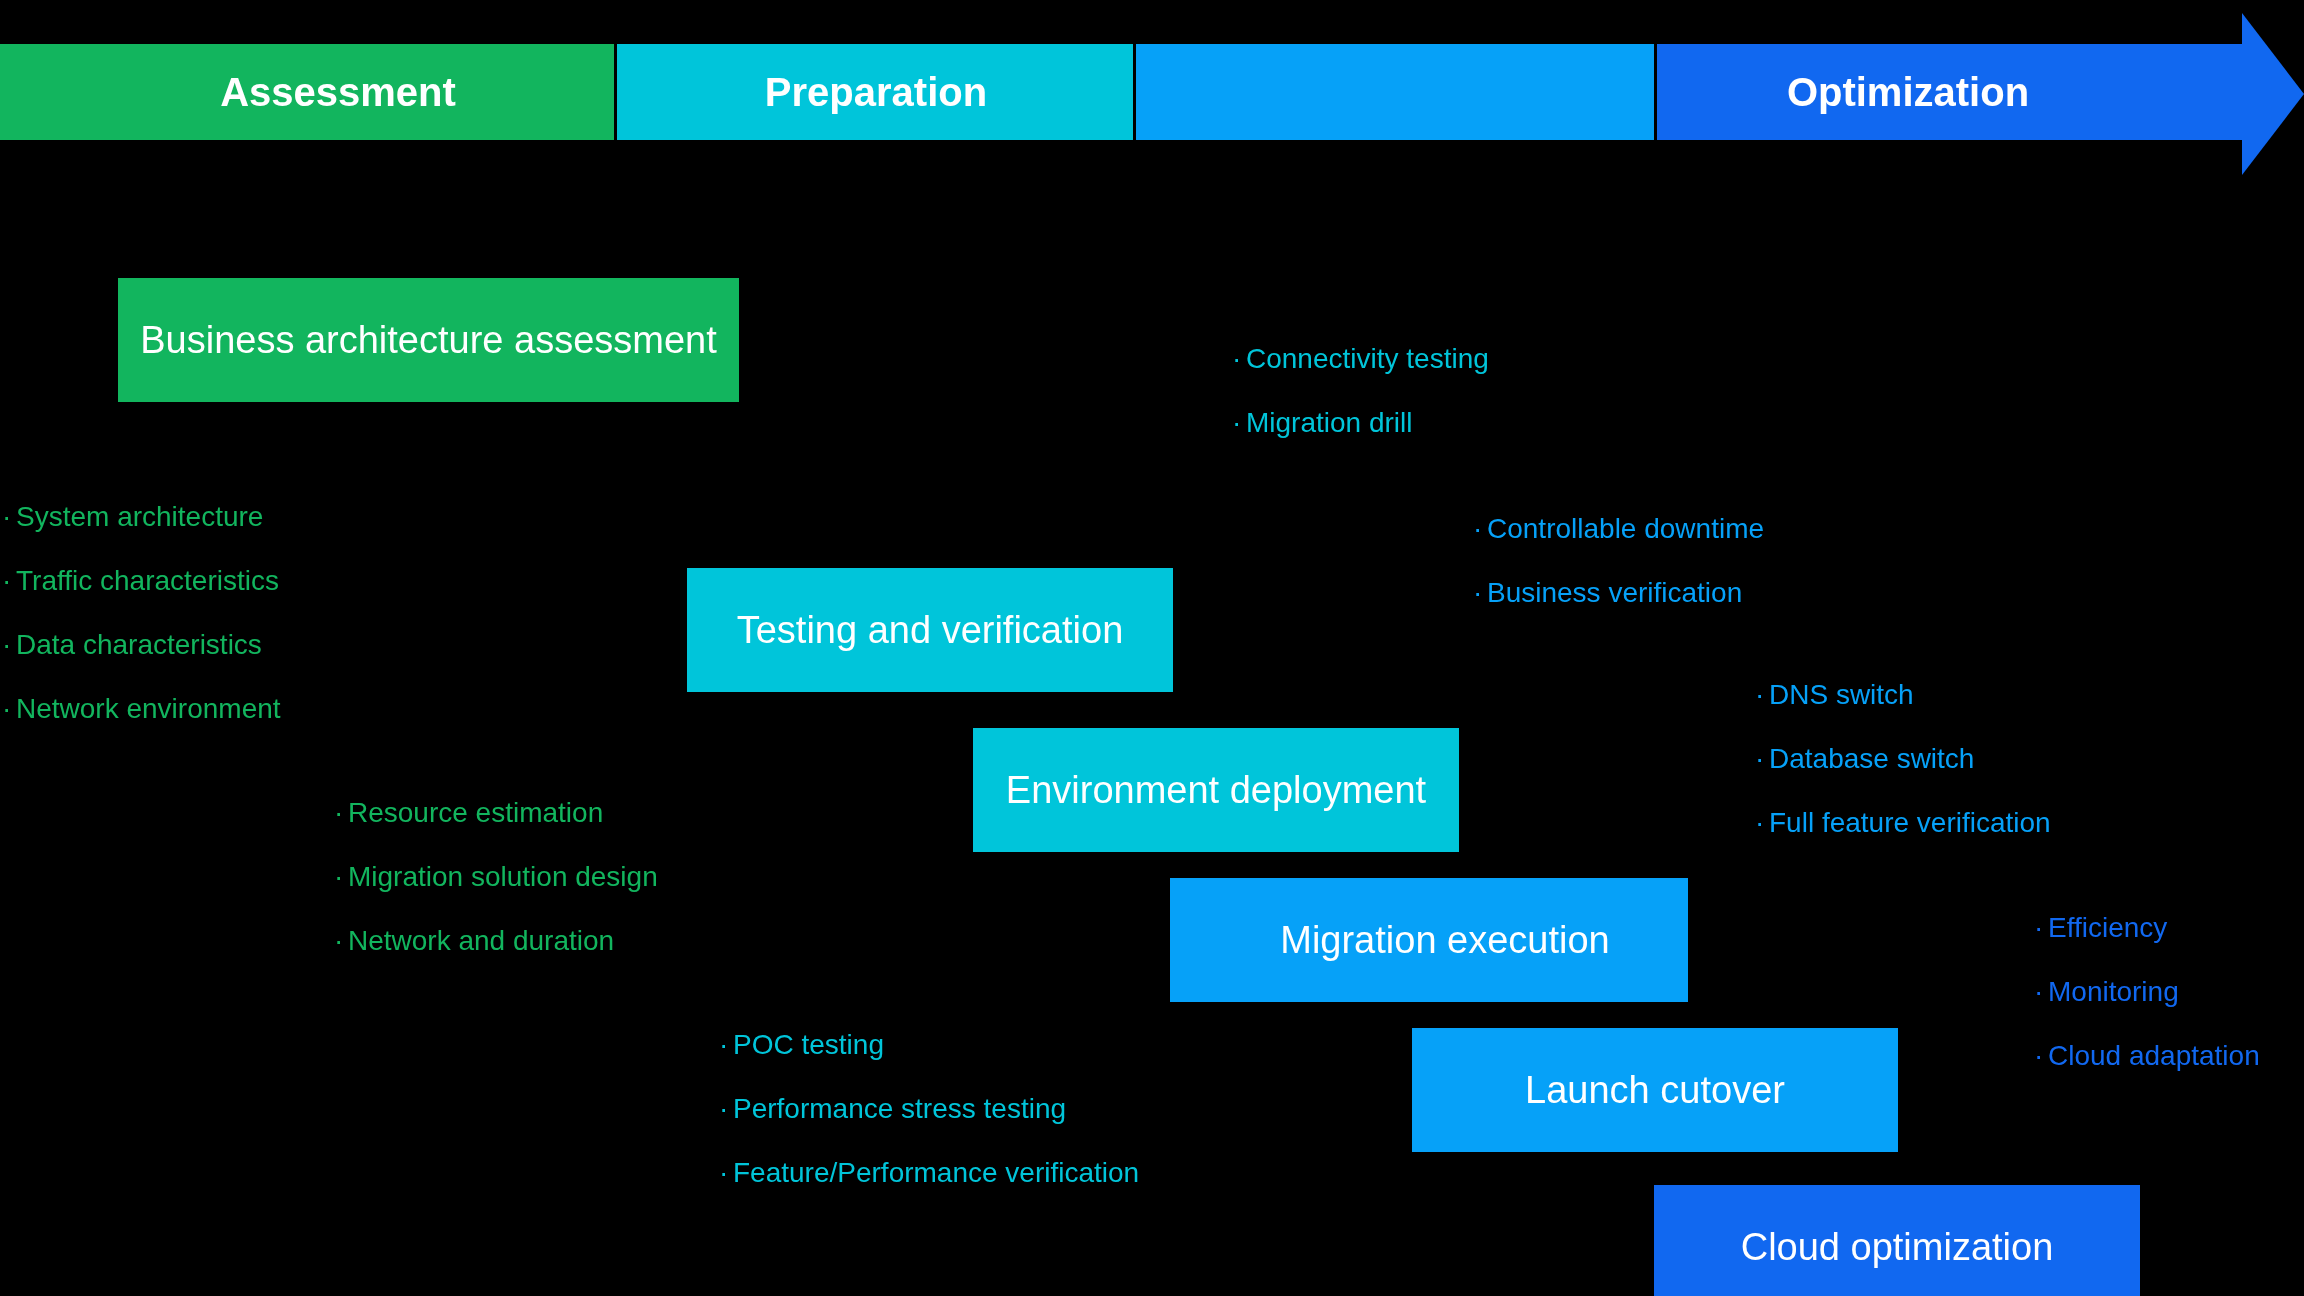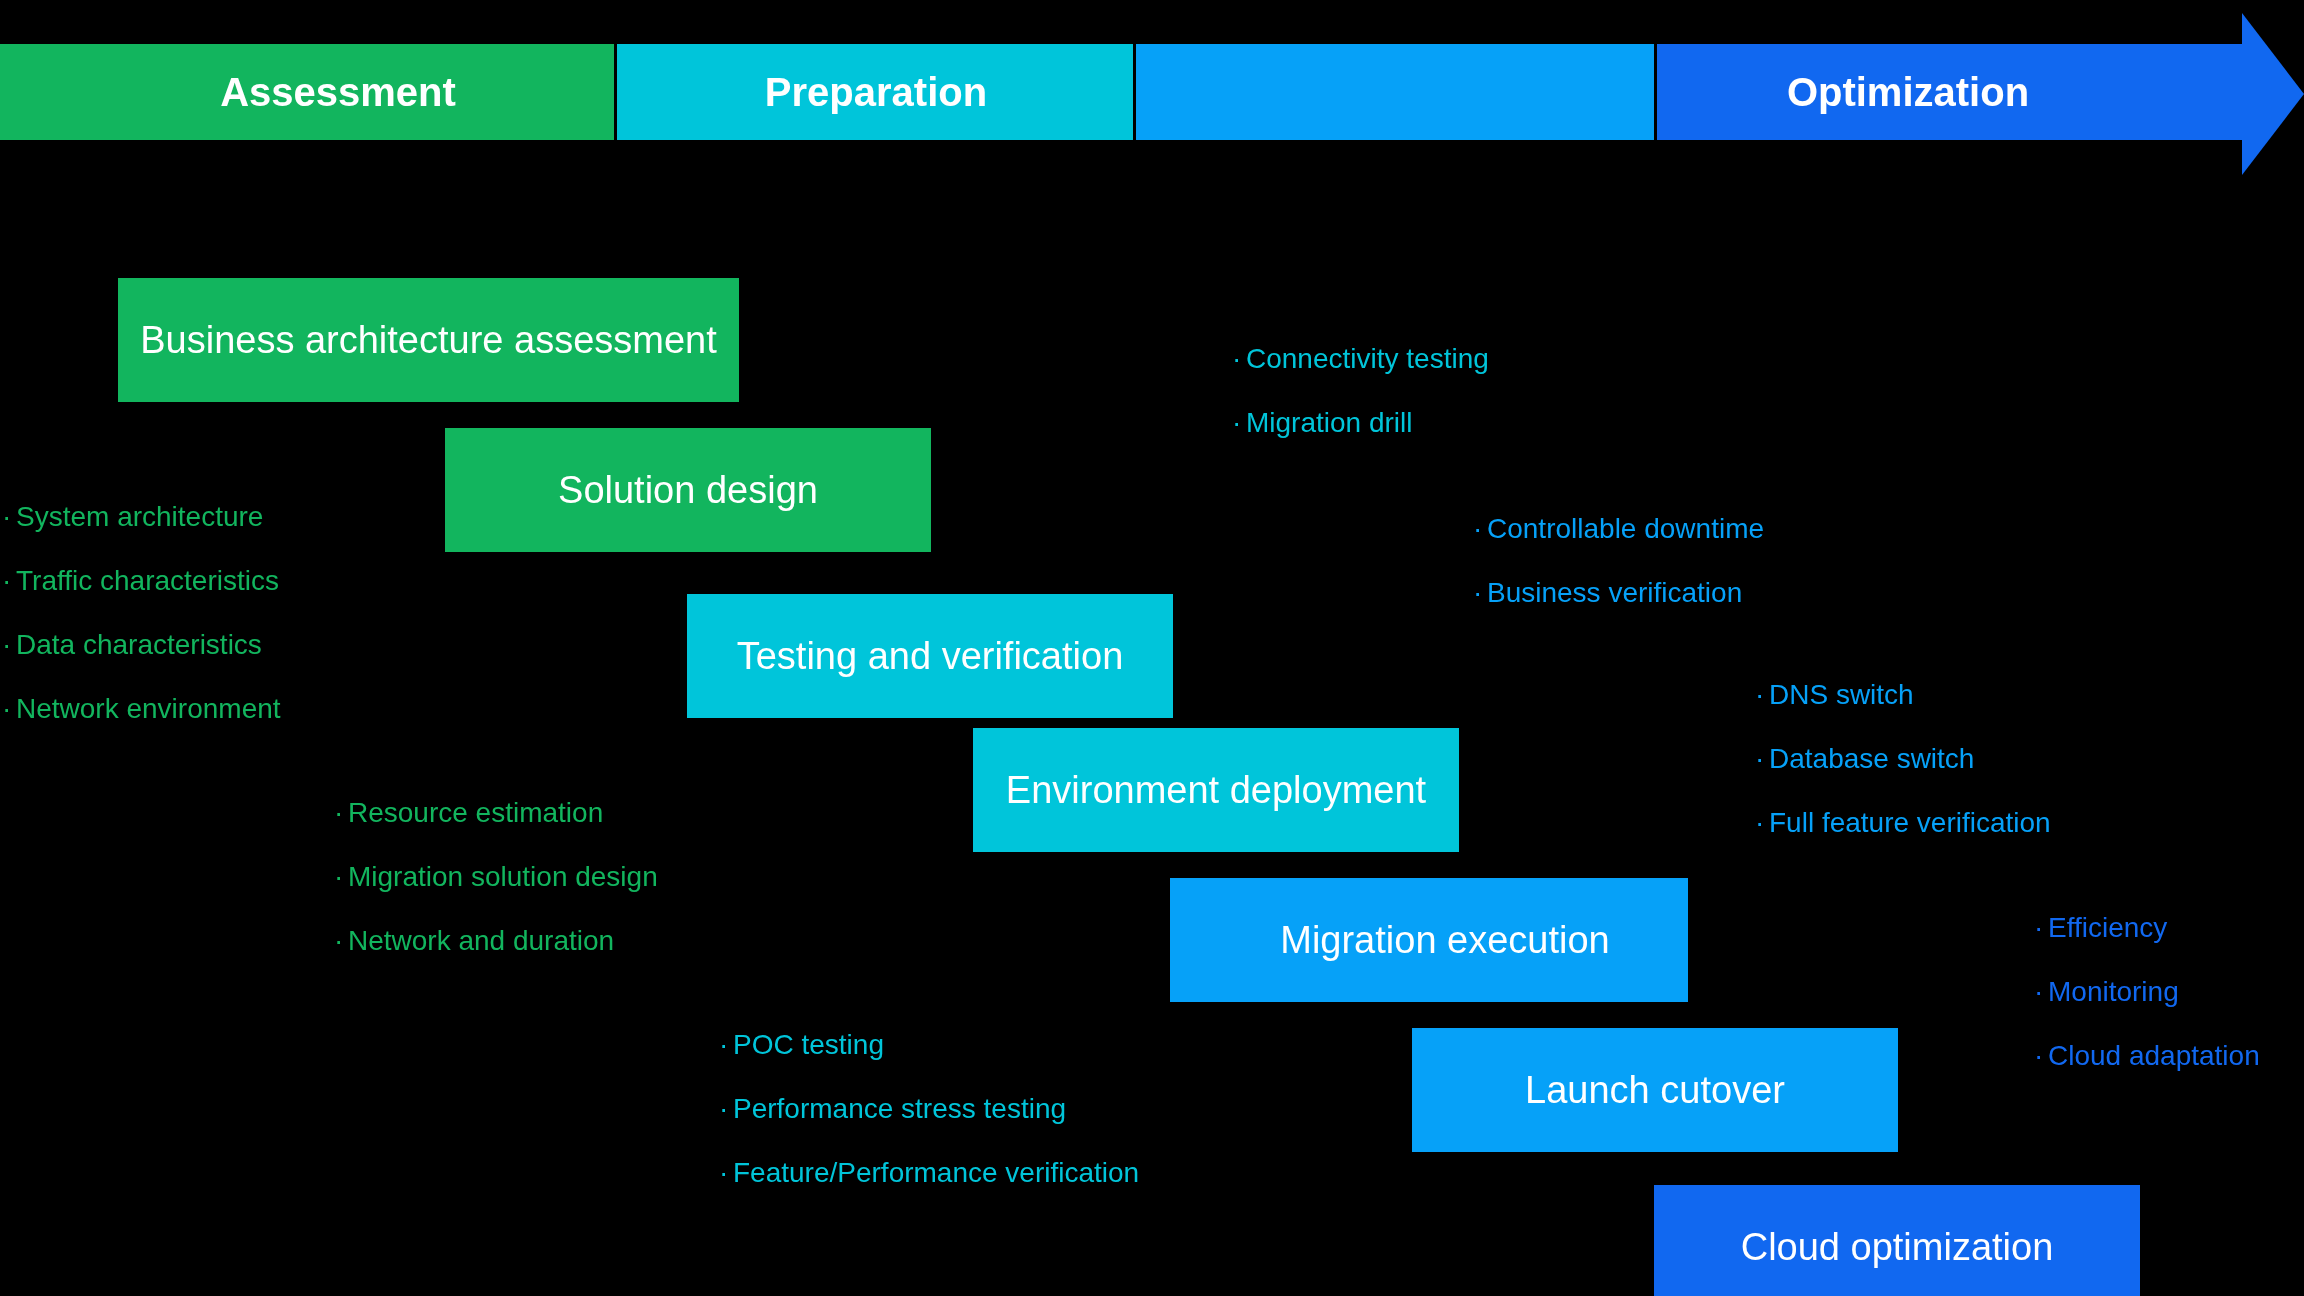--- a/index.html
+++ b/index.html
@@ -34,21 +34,21 @@
   .pl-3{left:1396px;}
   .pl-4{left:1868px;margin-left:40px;}
   
   .step{
     position:absolute;height:124px;
     display:flex;align-items:center;justify-content:center;
     color:#ffffff;font-size:38px;font-weight:400;white-space:nowrap;
   }
   .b1{left:118px;top:278px;width:621px;}
   .b2{left:445px;top:428px;width:486px;}
-  .b3{left:687px;top:594px;width:486px;}
+  .b3{left:687px;top:568px;width:486px;}
   .b4{left:929px;top:728px;width:486px;margin-left:44px;}
   .b5{left:1170px;top:878px;width:486px;padding-left:32px;}
   .b6{left:1412px;top:1028px;width:486px;}
   .b7{left:1654px;top:1185px;width:486px;}
   
   .c-green{background:#12b55e;}
   .c-cyan{background:#00c5da;}
   .c-lblue{background:#06a1f8;}
   .c-blue{background:#1168f0;}
   
@@ -82,21 +82,20 @@
   <div class="bar-seg seg-preparation c-cyan"></div>
   <div class="bar-seg seg-migration c-lblue"></div>
   <div class="bar-seg seg-optimization c-blue"></div>
   <div class="arrow-head c-blue"></div>
 
   <span class="phase-label pl-1">Assessment</span>
   <span class="phase-label pl-2">Preparation</span>
   <span class="phase-label pl-4">Optimization</span>
 
   <div class="step b1 c-green">Business architecture assessment</div>
-  <div class="step b2 c-green">Solution design</div>
   <div class="step b3 c-cyan">Testing and verification</div>
   <div class="step b4 c-cyan">Environment deployment</div>
   <div class="step b5 c-lblue">Migration execution</div>
   <div class="step b6 c-lblue">Launch cutover</div>
   <div class="step b7 c-blue">Cloud optimization</div>
 
   <div class="note-list nA t-green">
     <div class="note-item">
         <span class="dot">·</span>
         <span>System architecture</span>

